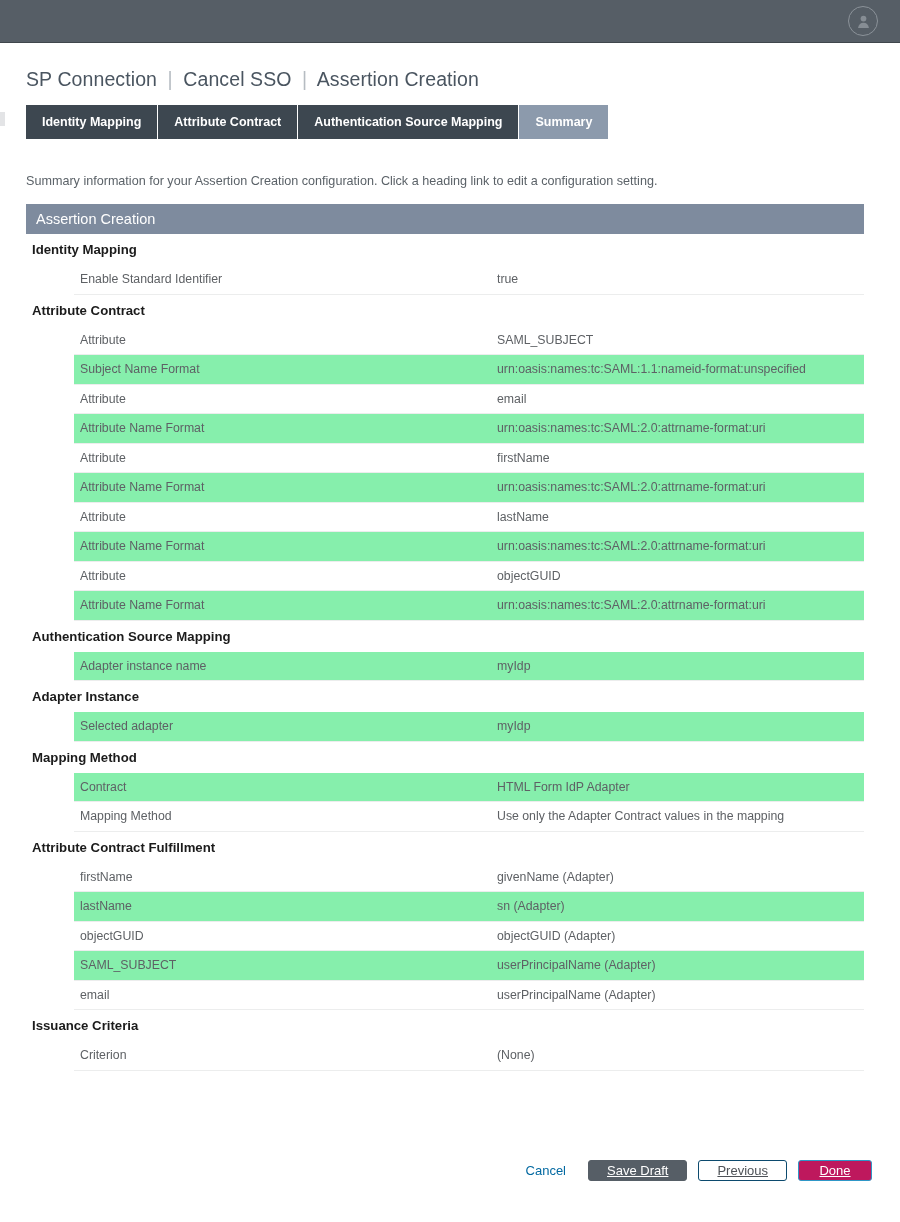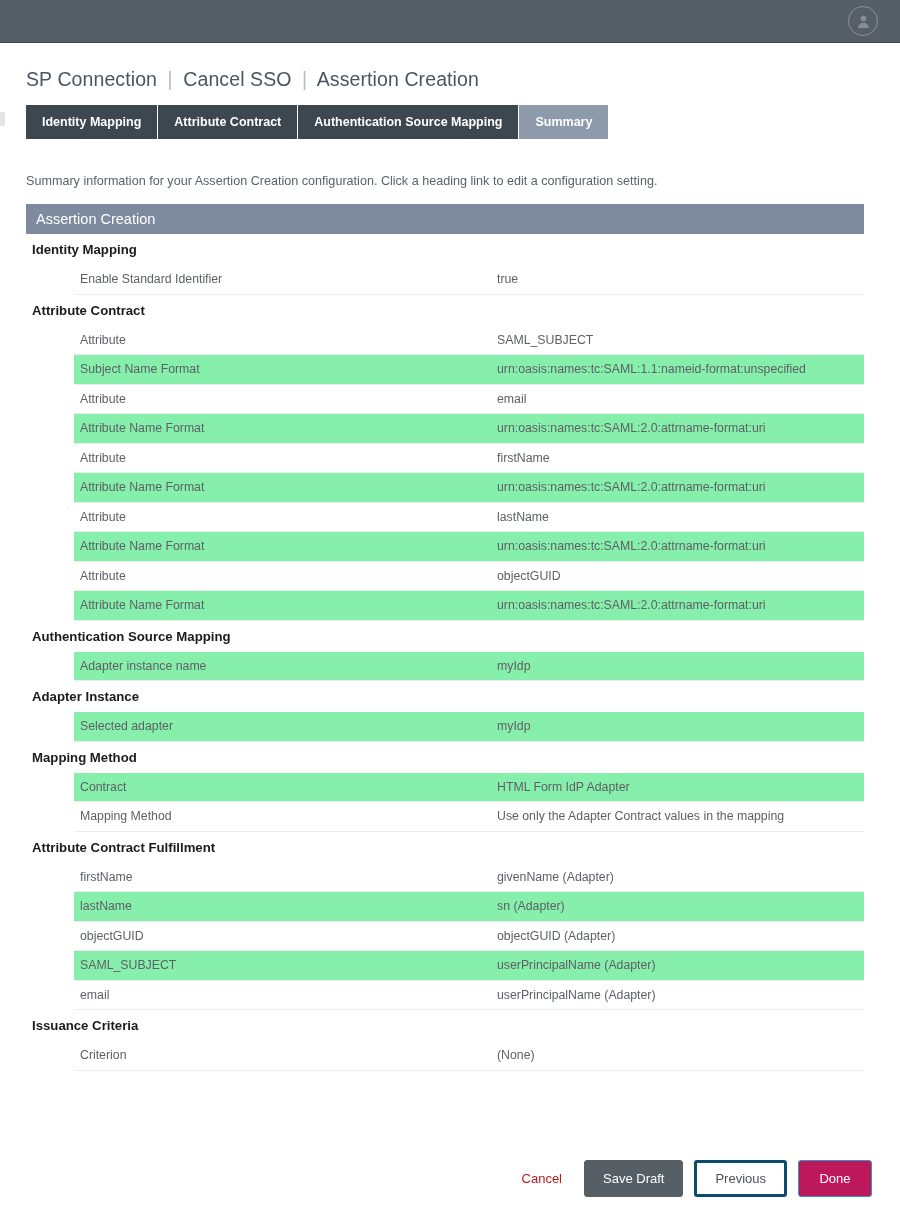--- a/index.html
+++ b/index.html
@@ -155,49 +155,50 @@
     display: flex;
     align-items: center;
     justify-content: flex-end;
     padding-right: 28px;
   }
   .btn {
     font-family: "Liberation Sans", sans-serif;
     font-size: 13px;
     cursor: pointer;
     border-radius: 3px;
-    height: 37px;
+    height: 21px;
     display: inline-flex;
     align-items: center;
     justify-content: center;
     padding: 0 18px;
     border: 1px solid transparent;
     white-space: nowrap;
+    text-decoration: underline;
   }
   .btn-link {
     background: none;
     border: none;
-    color: #b91c1c;
+    color: #0369a1;
     font-size: 13px;
     margin-right: 22px;
     padding: 0;
     cursor: pointer;
     font-family: "Liberation Sans", sans-serif;
   }
   .btn-dark {
     background: #565e66;
     color: #ffffff;
     border-color: #565e66;
     min-width: 96px;
     margin-right: 11px;
   }
   .btn-white {
     background: #ffffff;
     color: #4e5257;
-    border: 3px solid #0c4a6e;
+    border: 1px solid #0c4a6e;
     min-width: 88px;
     margin-right: 11px;
   }
   .btn-blue {
     background: #be185d;
     color: #ffffff;
     border-color: #2f97c7;
     min-width: 74px;
   }
 </style>

